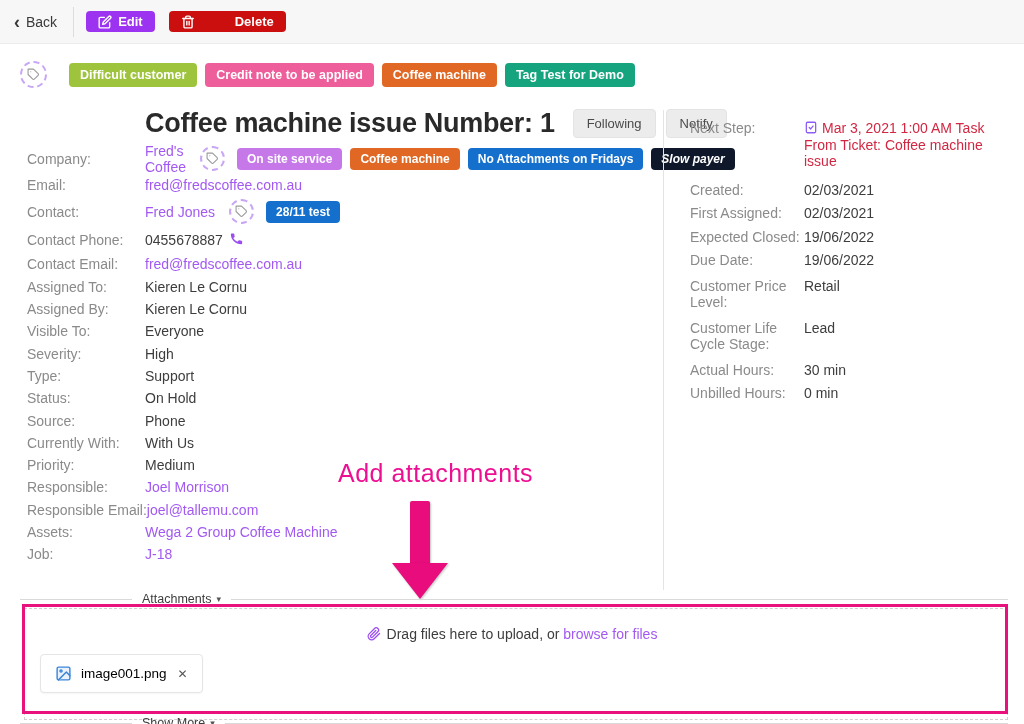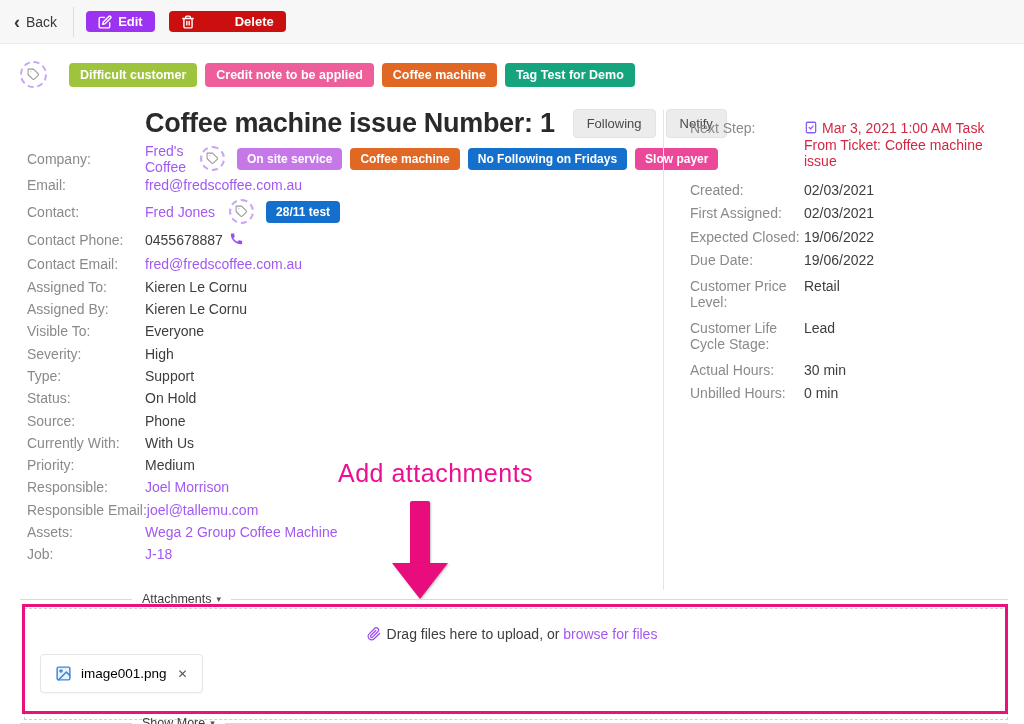--- a/index.html
+++ b/index.html
@@ -148,22 +148,22 @@
       <span class="dvalue link">Fred's Coffee</span>
       <span class="inline-tagwrap">
         <span class="tag-circle">
           <svg viewBox="0 0 24 24" fill="none" stroke="#9a9a9a" stroke-width="2" stroke-linecap="round" stroke-linejoin="round">
               <path d="M20.59 13.41l-7.17 7.17a2 2 0 0 1-2.83 0L2 12V2h10l8.59 8.59a2 2 0 0 1 0 2.82z"></path>
               <line x1="7" y1="7" x2="7.01" y2="7"></line>
             </svg>
         </span>
         <span class="tag-pill small" style="background: rgb(198, 120, 232);">On site service</span>
         <span class="tag-pill small" style="background: rgb(224, 103, 36);">Coffee machine</span>
-        <span class="tag-pill small" style="background: rgb(20, 112, 204);">No Following on Fridays</span>
-        <span class="tag-pill small" style="background: #ec4899;">Slow payer</span>
+        <span class="tag-pill small" style="background: rgb(20, 112, 204);">No Attachments on Fridays</span>
+        <span class="tag-pill small" style="background: #0f172a; font-style: italic;">Slow payer</span>
       </span>
     </div>
     <div class="drow">
       <span class="dlabel">Email:</span>
       <span class="dvalue link">fred@fredscoffee.com.au</span>
     </div>
     <div class="drow tall">
       <span class="dlabel">Contact:</span>
       <span class="dvalue link">Fred Jones</span>
       <span class="inline-tagwrap">

